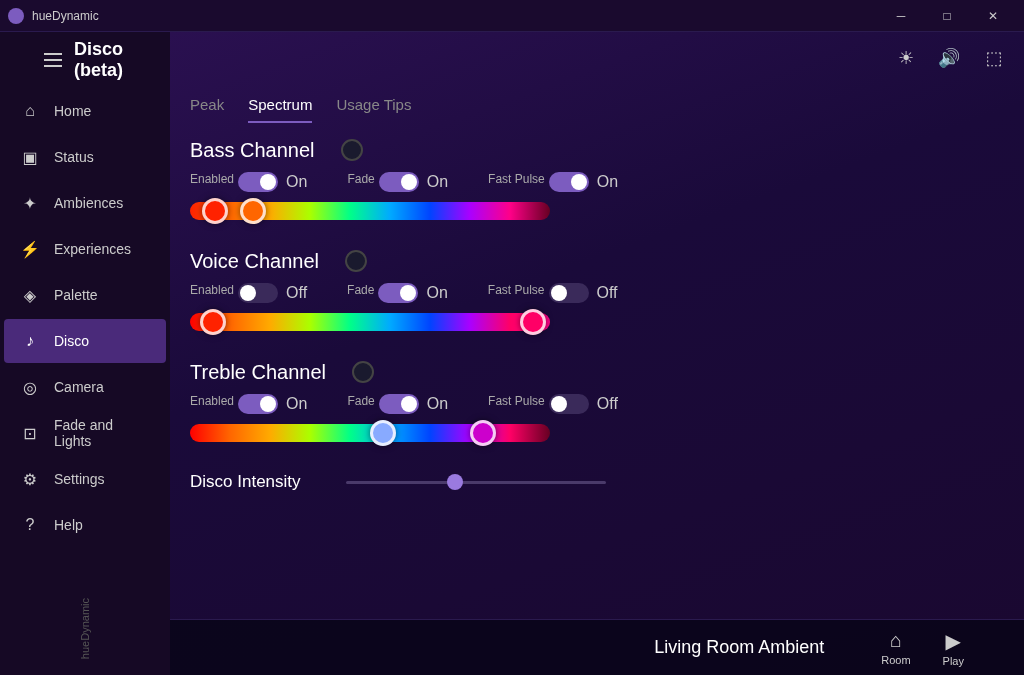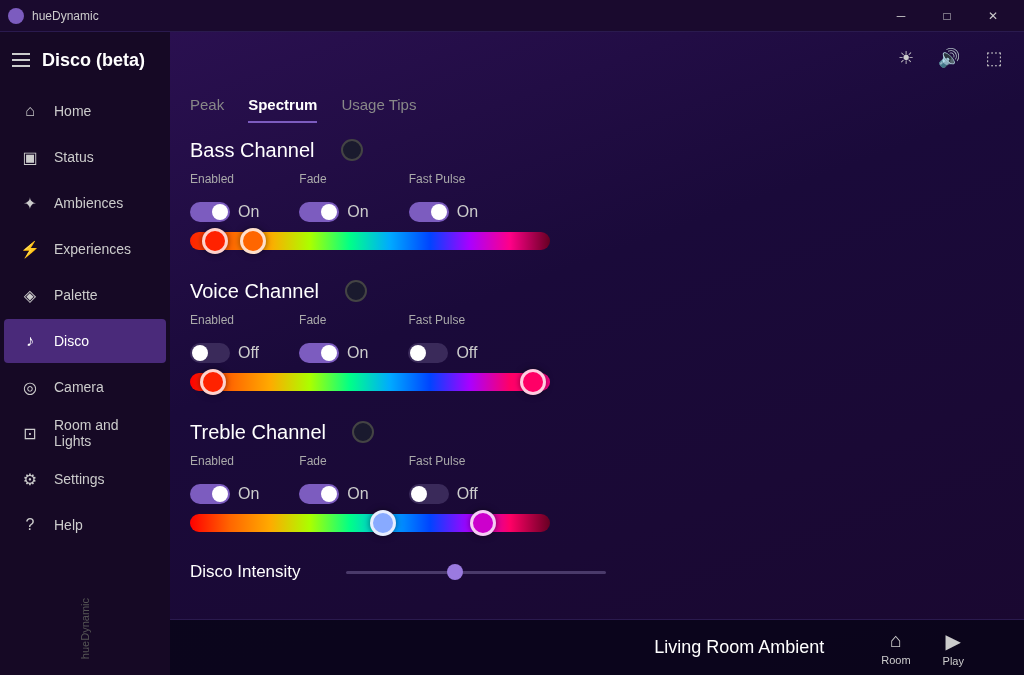--- a/index.html
+++ b/index.html
@@ -72,20 +72,21 @@
       flex-direction: column;
       flex-shrink: 0;
       position: relative;
     }
     .sidebar-header {
       height: 56px;
       display: flex;
       align-items: center;
       padding: 0 12px;
       gap: 12px;
+      margin-left: 32px;
     }
     .hamburger {
       display: flex;
       flex-direction: column;
       gap: 4px;
       cursor: pointer;
     }
     .hamburger span {
       width: 18px;
       height: 2px;
@@ -161,21 +162,21 @@
     .tab {
       font-size: 15px;
       color: #888;
       padding-bottom: 8px;
       cursor: pointer;
       border-bottom: 2px solid transparent;
     }
     .tab.active {
       color: #fff;
       border-bottom: 2px solid #7c5cbf;
-      font-weight: 700;
+      font-weight: 400;
     }
 
     
     .scroll-area {
       flex: 1;
       overflow-y: auto;
       padding: 16px 24px 16px 20px;
     }
     .scroll-area::-webkit-scrollbar { width: 6px; }
     .scroll-area::-webkit-scrollbar-track { background: transparent; }
@@ -205,22 +206,22 @@
 
     
     .toggle-row {
       display: flex;
       align-items: center;
       gap: 40px;
       margin-bottom: 10px;
     }
     .toggle-group {
       display: flex;
-      flex-direction: column;
-      gap: 16px;
+      flex-direction: row;
+      gap: 4px;
     }
     .toggle-label {
       font-size: 12px;
       color: #aaa;
     }
     .toggle-control {
       display: flex;
       align-items: center;
       gap: 8px;
     }
@@ -421,21 +422,21 @@
         <div class="nav-item active">
       <span class="nav-icon">♪</span>
       <span>Disco</span>
     </div>
         <div class="nav-item">
       <span class="nav-icon">◎</span>
       <span>Camera</span>
     </div>
         <div class="nav-item">
       <span class="nav-icon">⊡</span>
-      <span>Room and Lights</span>
+      <span>Fade and Lights</span>
     </div>
         <div class="nav-item">
       <span class="nav-icon">⚙</span>
       <span>Settings</span>
     </div>
         <div class="nav-item">
       <span class="nav-icon">?</span>
       <span>Help</span>
     </div>
       </nav>

